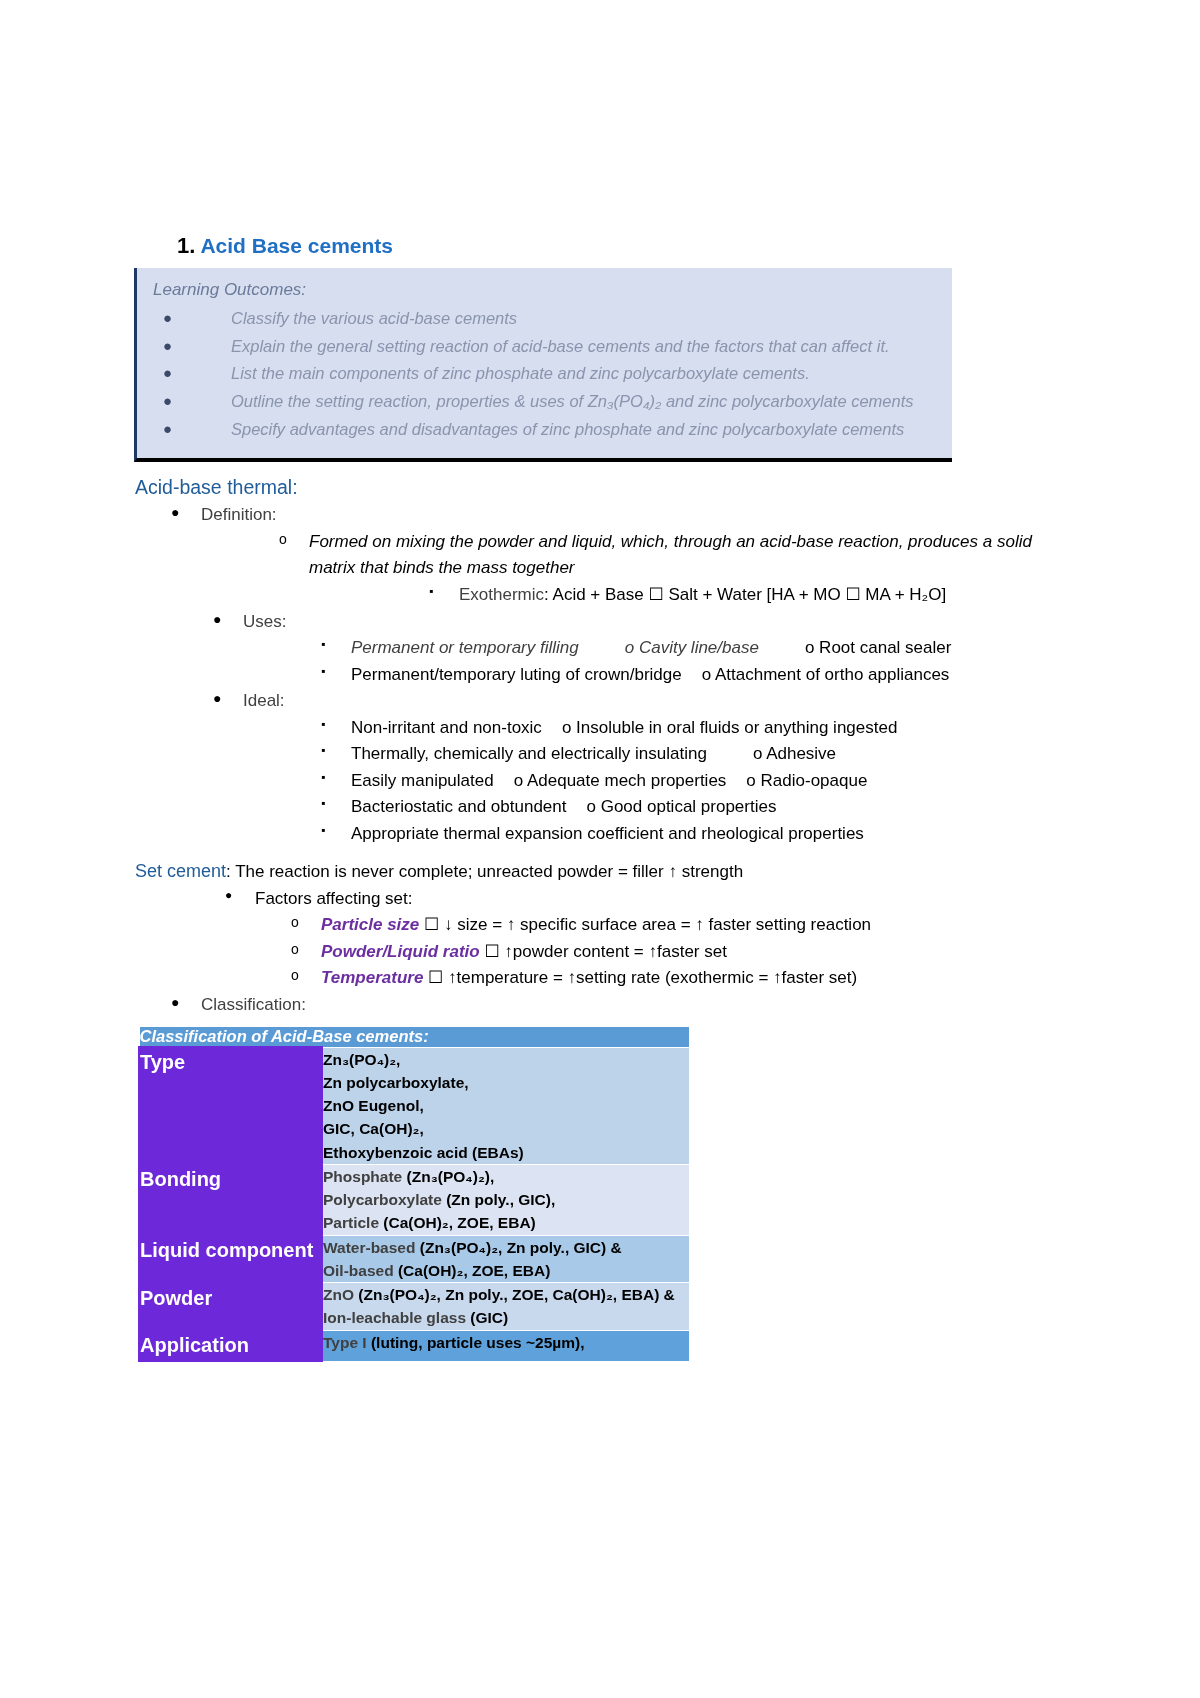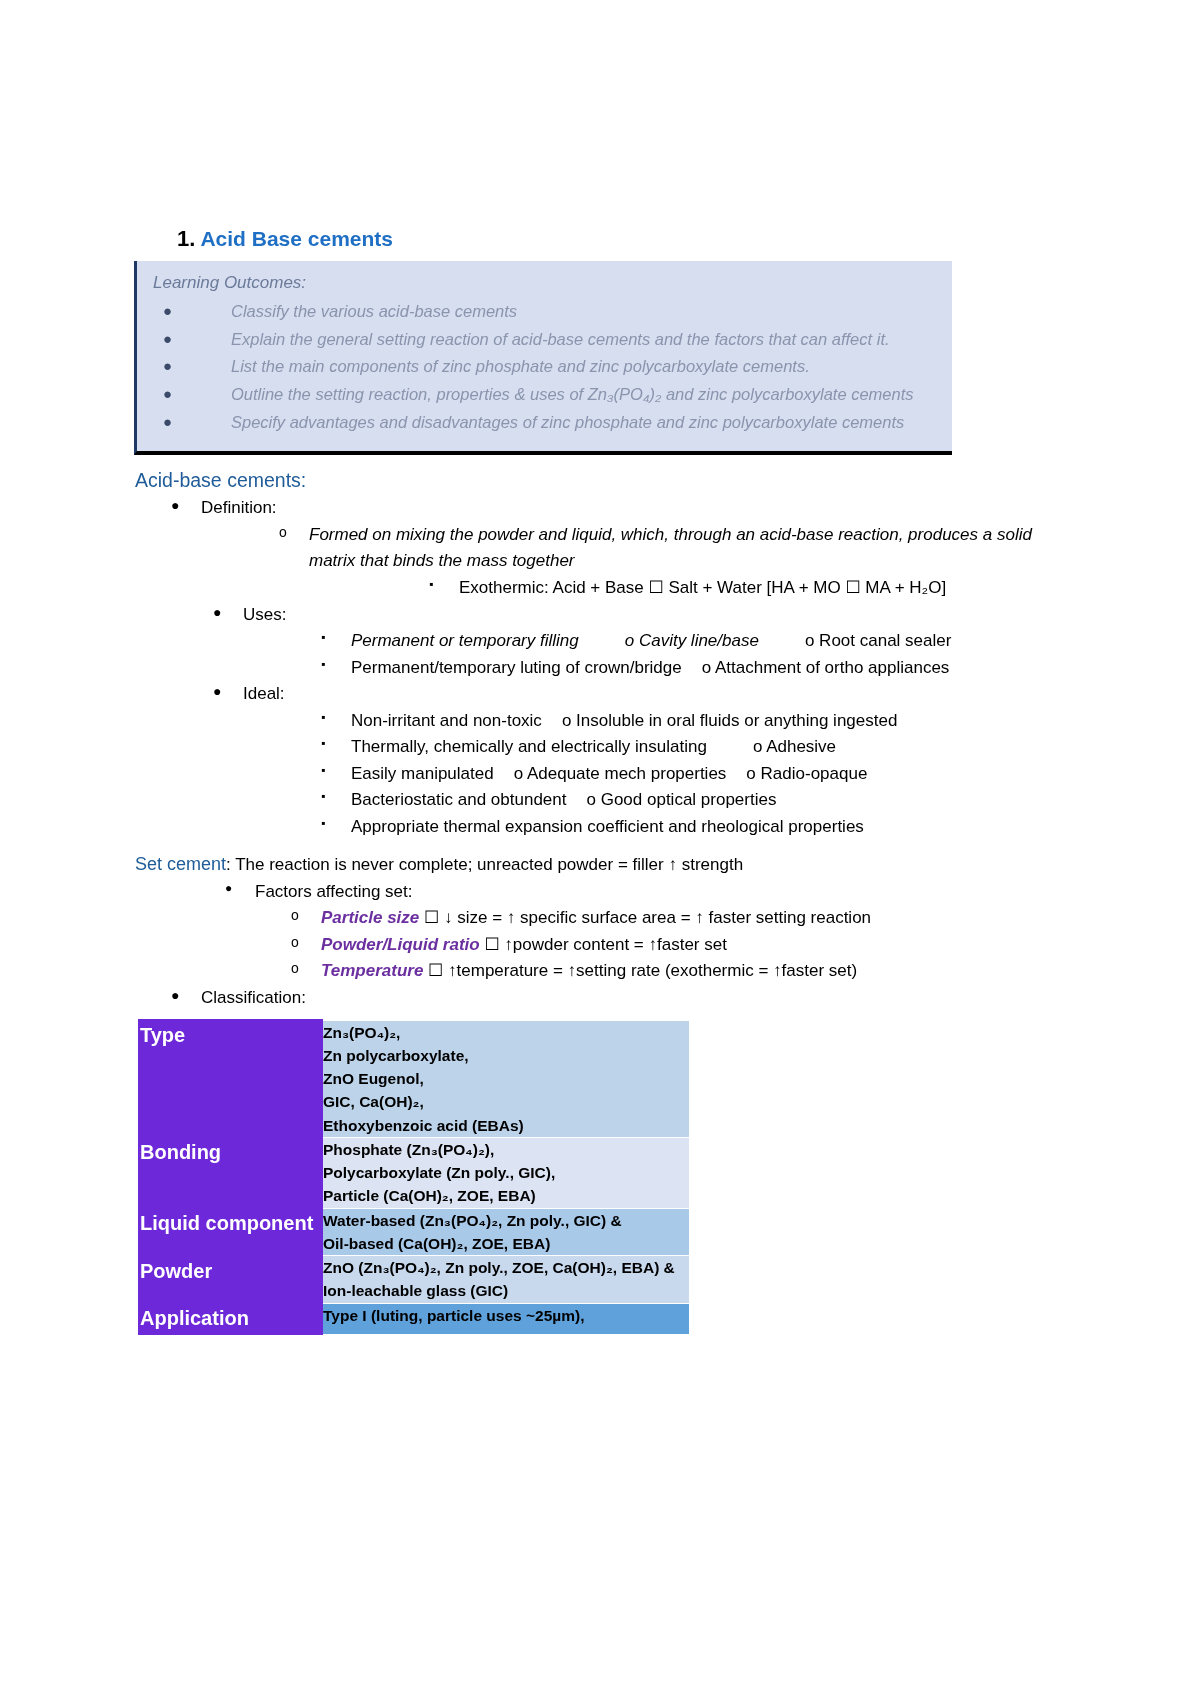--- a/index.html
+++ b/index.html
@@ -10,21 +10,21 @@
   body {
     width: 1200px;
     height: 1698px;
     position: relative;
     font-family: "Liberation Sans", sans-serif;
     color: #000000;
     -webkit-font-smoothing: antialiased;
   }
   .page {
     position: absolute;
-    left: 0; top: 1px;
+    left: 0; top: 8px;
     width: 1200px;
     height: 1262px;
     padding: 225px 135px 0 135px;
   }
 
   
   .doc-title {
     font-size: 21px;
     font-weight: bold;
     margin: 0 0 10px 42px;
@@ -99,21 +99,21 @@
   
   .lv1 > li { padding-left: 66px; font-size: 17px; }
   .lv1 > li > .mk { left: 36px; font-size: 14px; }
   
   .lv2 > li { padding-left: 108px; font-size: 17px; }
   .lv2 > li > .mk { left: 78px; font-size: 14px; }
   
   .lv3 > li { padding-left: 150px; font-size: 17px; }
   .lv3 > li > .mk { left: 120px; font-size: 12px; }
 
-  .purple { color: #000000; }
+  .purple { color: #404040; }
   .purple-b { color: #6B2FA0; font-weight: bold; }
   .ital { font-style: italic; }
   .bold { font-weight: normal; }
   .blk { color: #000000; }
   .gap { display: inline-block; width: 46px; }
   .gap-s { display: inline-block; width: 20px; }
 
   
   .cls-table {
     border-collapse: collapse;
@@ -184,21 +184,21 @@
     <div class="lo-item">
       <span class="bul">●</span>
       <span>Outline the setting reaction, properties &amp; uses of Zn₃(PO₄)₂ and zinc polycarboxylate cements</span>
     </div>
     <div class="lo-item">
       <span class="bul">●</span>
       <span>Specify advantages and disadvantages of zinc phosphate and zinc polycarboxylate cements</span>
     </div>
   </div>
 
-  <div class="h-blue">Acid-base cements:</div>
+  <div class="h-blue">Acid-base thermal:</div>
 
   <ul class="lv lv1">
     <li class="li">
       <span class="mk">●</span>
       <span class="tx purple">Definition:</span>
       <ul class="lv lv2">
         <li class="li">
           <span class="mk">o</span>
           <span class="tx ital bold">Formed on mixing the powder and liquid, which, through an acid-base reaction, produces a solid matrix that binds the mass together</span>
           <ul class="lv lv3">
@@ -285,20 +285,23 @@
 
   <ul class="lv lv1">
     <li class="li">
       <span class="mk">●</span>
       <span class="tx purple">Classification:</span>
     </li>
   </ul>
 
   <table class="cls-table">
     <tbody>
+        <tr>
+      <th class="tbl-head" colspan="2">Classification of Acid-Base cements:</th>
+    </tr>
     <tr>
       <td class="lbl-cell">Type</td>
       <td class="val-cell val-a">
         <span class="ln"><span class="blk">Zn₃(PO₄)₂,</span></span>
         <span class="ln"><span class="blk">Zn polycarboxylate,</span></span>
         <span class="ln"><span class="blk">ZnO Eugenol,</span></span>
         <span class="ln"><span class="blk">GIC, Ca(OH)₂,</span></span>
         <span class="ln"><span class="blk">Ethoxybenzoic acid (EBAs)</span></span>
       </td>
     </tr>

